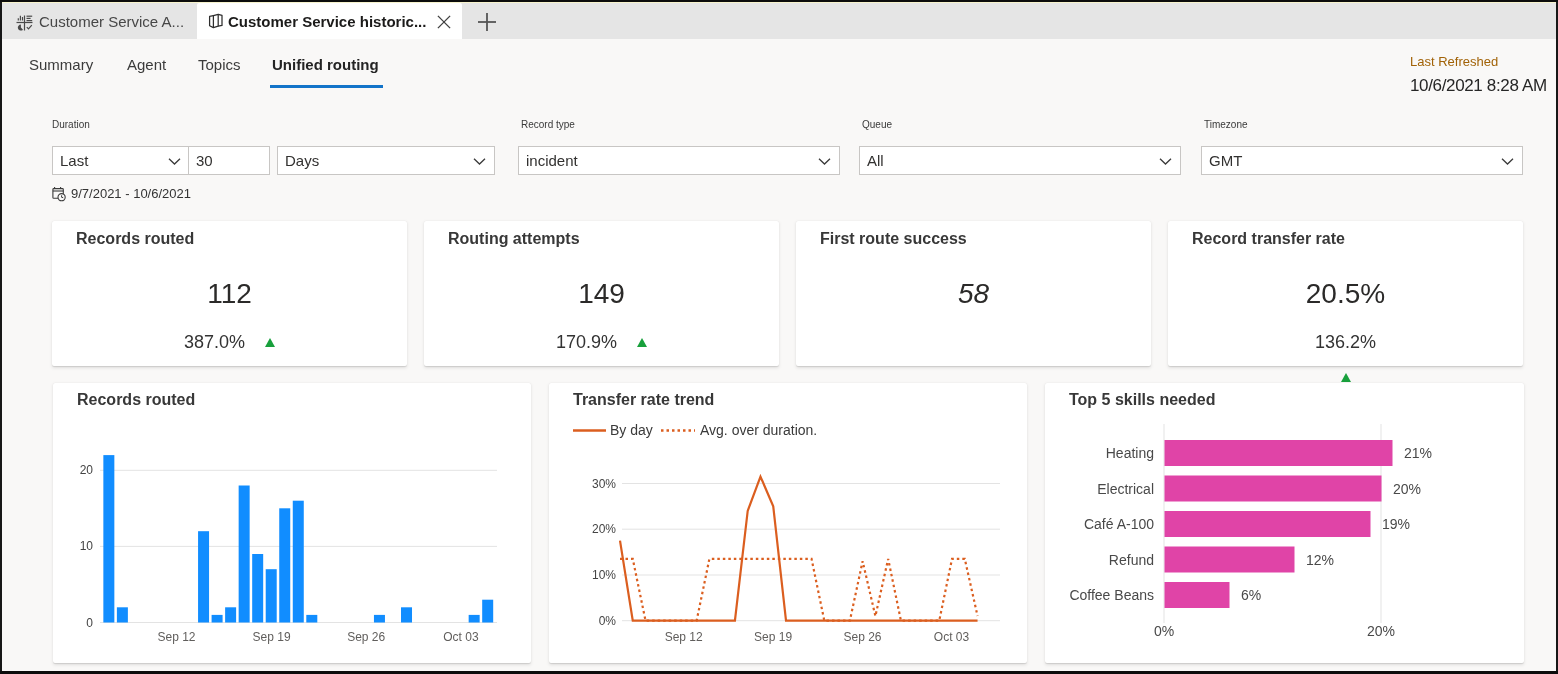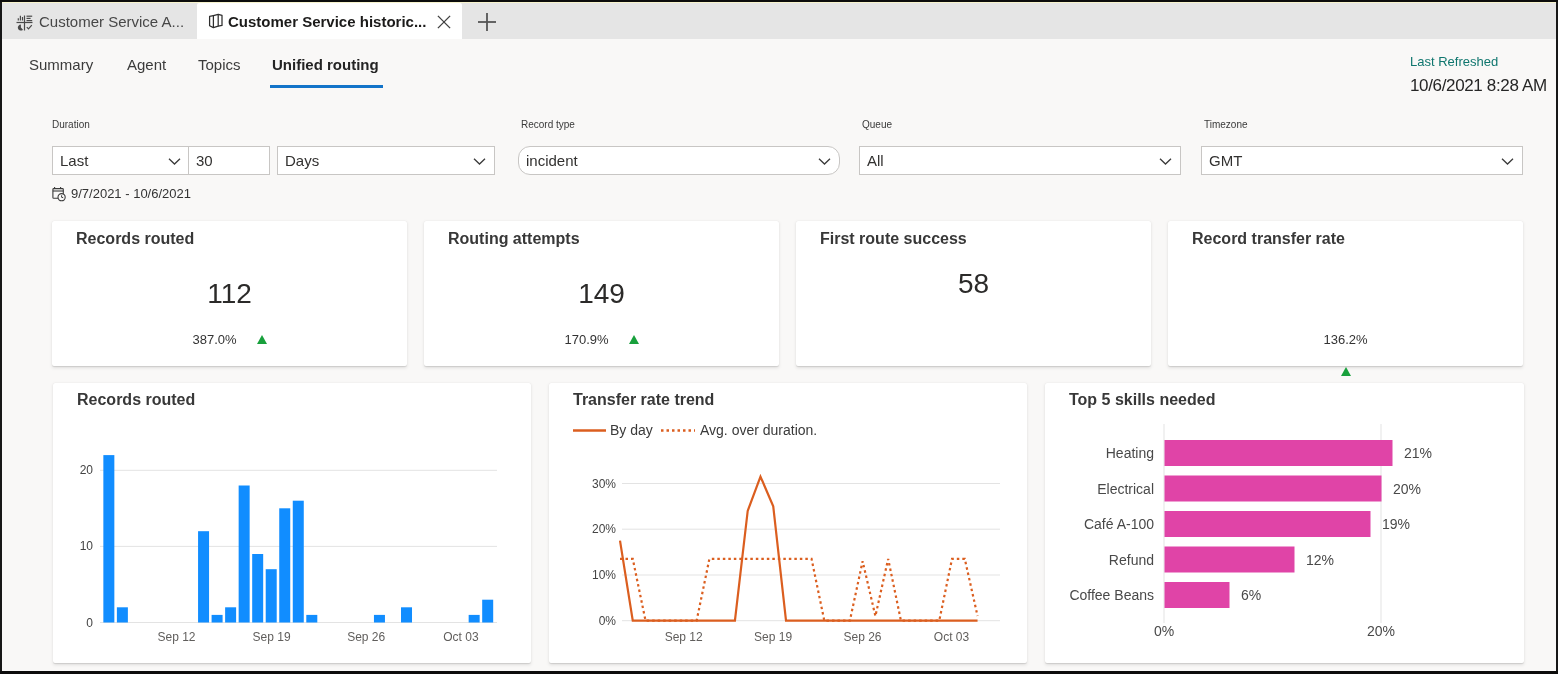--- a/index.html
+++ b/index.html
@@ -15,34 +15,34 @@
 #b-bottom { left:0; top:671px; width:1558px; height:3px; background:#0c0c0c; }
 
 #tabbar { left:2px; top:3px; width:1554px; height:36px; background:#e5e5e5; }
 #tab2 { left:195px; top:0px; width:265px; height:36px; background:#ffffff; border-radius:2px 2px 0 0; }
 .tabtxt1 { left:37px; top:10px; font-size:15px; color:#474747; }
 .tabtxt2 { left:31px; top:10px; font-size:15px; font-weight:bold; color:#1c1b1a; }
 
 .nav { top:56px; font-size:15px; color:#3b3b3b; }
 #nav-active { font-weight:bold; color:#242424; }
 #underline { left:270px; top:85px; width:113px; height:3px; background:#1374c9; }
-#lastref { left:1410px; top:54px; font-size:13px; color:#0f766e; }
+#lastref { left:1410px; top:54px; font-size:13px; color:#a16207; }
 #refdate { left:1410px; top:76px; font-size:17px; letter-spacing:-0.35px; color:#262626; }
 
 .flabel { top:119px; font-size:10px; color:#3a3a3a; }
 .fbox { top:146px; height:29px; background:#fff; border:1px solid #c8c6c4; font-size:15px; color:#323130; line-height:27px; padding-left:7px; }
 .chev { position:absolute; right:8px; top:11px; }
 #daterow { left:53px; top:186px; font-size:13px; color:#333; }
 
 .card { background:#fff; border-radius:2px; box-shadow:0 0.3px 0.9px rgba(0,0,0,.10), 0 1.6px 3.6px rgba(0,0,0,.10); }
 .kpi { top:221px; width:355px; height:145px; }
 .kpi-title { position:absolute; left:24px; top:9px; font-size:16px; font-weight:600; color:#383838; }
 .kpi-num { position:absolute; left:0; right:0; top:280px; text-align:center; font-size:28px; font-weight:400; color:#2b2a29; letter-spacing:0px; }
 .kpi-pct { position:absolute; left:0; right:0; top:331px; display:flex; justify-content:center; align-items:center; gap:20px; }
-.kpi-pct span { font-size:13px; color:#333; }
+.kpi-pct span { font-size:18px; color:#333; }
 .tri-g { width:0; height:0; border-left:5.5px solid transparent; border-right:5.5px solid transparent; border-bottom:9px solid #18a03c; }
 .tri-b { width:0; height:0; border-left:5.5px solid transparent; border-right:5.5px solid transparent; border-bottom:9px solid #111; }
 
 .chart { top:383px; height:280px; }
 .chart-title { position:absolute; left:24px; top:8px; font-size:16px; font-weight:600; color:#383838; }
 svg text { font-family:"Liberation Sans", sans-serif; }
 </style>
 </head>
 <body>
 <div id="page">
@@ -109,21 +109,21 @@
     <svg class="chev" width="13" height="7" viewBox="0 0 13 7">
         <polyline points="1,0.8 6.5,6 12,0.8" stroke="#3b3b3b" stroke-width="1.3" fill="none"></polyline>
       </svg>
   </div>
   <div class="abs fbox" style="left:188px; width:82px;">30</div>
   <div class="abs fbox" style="left:277px; width:218px;">Days
     <svg class="chev" width="13" height="7" viewBox="0 0 13 7">
         <polyline points="1,0.8 6.5,6 12,0.8" stroke="#3b3b3b" stroke-width="1.3" fill="none"></polyline>
       </svg>
   </div>
-  <div class="abs fbox" style="left:518px; width:322px;border-radius:12px;">incident
+  <div class="abs fbox" style="left:518px; width:322px;">incident
     <svg class="chev" width="13" height="7" viewBox="0 0 13 7">
         <polyline points="1,0.8 6.5,6 12,0.8" stroke="#3b3b3b" stroke-width="1.3" fill="none"></polyline>
       </svg>
   </div>
   <div class="abs fbox" style="left:1201px; width:322px;">GMT
     <svg class="chev" width="13" height="7" viewBox="0 0 13 7">
         <polyline points="1,0.8 6.5,6 12,0.8" stroke="#3b3b3b" stroke-width="1.3" fill="none"></polyline>
       </svg>
   </div>
   <div class="abs fbox" style="left:859px; width:322px;">All
@@ -157,24 +157,25 @@
   <div class="abs card kpi" style="left:424px;">
     <span class="kpi-title">Routing attempts</span>
     <div class="kpi-num" style="top:57px;">149</div>
     <div class="kpi-pct" style="top:111px;">
         <span>170.9%</span>
         <div class="tri-g"></div>
       </div>
   </div>
   <div class="abs card kpi" style="left:796px;">
     <span class="kpi-title">First route success</span>
-    <div class="kpi-num" style="top:47px;">58</div>
+    <div class="kpi-num" style="top:57px;font-style:italic;">58</div>
   </div>
   <div class="abs card kpi" style="left:1168px;">
     <span class="kpi-title">Record transfer rate</span>
+    <div class="kpi-num" style="top:57px;">20.5%</div>
     <div class="kpi-pct" style="top:111px;flex-direction:column;">
         <span>136.2%</span>
         <div class="tri-g"></div>
       </div>
   </div>
 
   <div class="abs card chart" style="left:53px; width:478px;">
     <span class="chart-title">Records routed</span>
     <svg width="478" height="280" viewBox="0 0 478 280">
       <g stroke="#e3e3e3" stroke-width="1">

